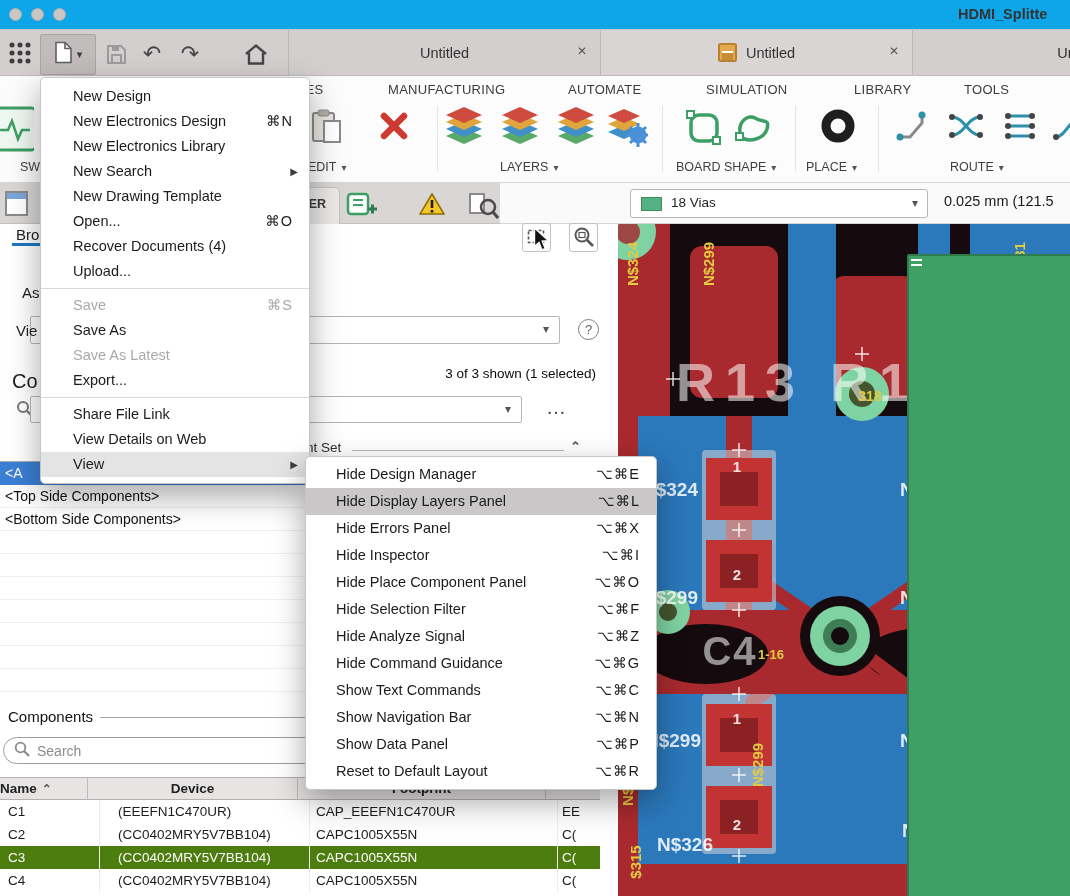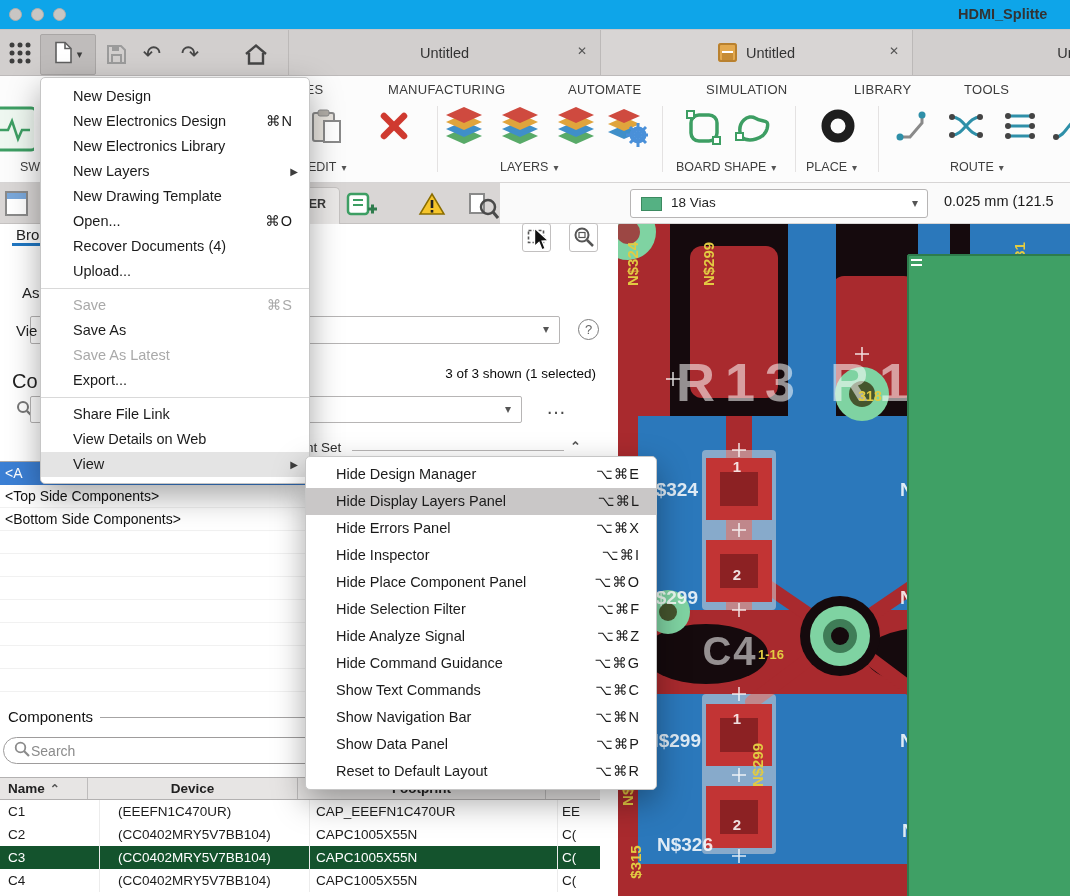--- a/index.html
+++ b/index.html
@@ -74,33 +74,33 @@
 .more-dots{left:546px;top:172px;font-size:20px;color:#4a4a4a;letter-spacing:1px}
 .search-glyph{left:16px;top:176px}
 .set-header-text{left:306px;top:216px;font-size:13.5px;color:#2e2e2e}
 .set-header-line{left:352px;top:226px;width:212px;height:1px;background:#b7b5b5}
 .set-header-caret{left:570px;top:215px;font-size:13px;font-weight:bold;color:#555}
 .list-box{left:0;top:237px;width:600px;border-top:1px solid #adabab}
 .list-row{height:23px;line-height:23px;padding-left:5px;font-size:14px;color:#111;border-bottom:1px solid #f1f1f1;white-space:nowrap;overflow:hidden}
 .list-row.selected{background:#3b7fd4;color:#fff;border-bottom-color:#3b7fd4}
 .components-title{left:8px;top:484px;font-size:15px;color:#111}
 .components-line{left:100px;top:493px;width:498px;height:1px;background:#a6a4a4}
-.search-box{left:3px;top:513px;width:593px;height:27px;border:1px solid #9e9c9c;border-radius:13.5px;background:#fff;display:flex;align-items:center;padding-left:10px;gap:1px}
+.search-box{left:3px;top:513px;width:593px;height:27px;border:1px solid #9e9c9c;border-radius:13.5px;background:#fff;display:flex;align-items:center;padding-left:10px;gap:7px}
 .search-box input{border:none;outline:none;font-size:14px;color:#333;width:520px;font-family:"Liberation Sans",sans-serif}
 .search-box input::placeholder{color:#8b8b8b}
 .comp-table{left:0;top:553px;width:600px}
 .tbl-header{display:flex;height:23px;background:#e7e5e4;border-top:1px solid #b3b1b1;border-bottom:1px solid #b3b1b1}
 .th{display:flex;align-items:center;font-size:13.5px;font-weight:bold;color:#222;border-right:1px solid #bebcbc;height:100%}
-.th.col0{width:88px;padding-left:8px;gap:5px}
+.th.col0{width:88px;gap:5px}
 .th.col1{width:210px;justify-content:center}
 .th.col2{width:248px;justify-content:center}
 .th.col3{width:42px;border-right:none}
 .sort-caret{font-size:12px;font-weight:bold;color:#555}
 .tr{display:flex;height:23px;background:#fff}
-.tr.selected{background:#14532d}
+.tr.selected{background:#4d7c0f}
 .tr.selected .td{color:#fff}
 .td{font-size:13.5px;color:#1c1c1c;line-height:23px;white-space:nowrap;overflow:hidden;border-right:1px solid #ececec}
 .td.col0{width:100px;padding-left:8px}
 .td.col1{width:210px;padding-left:18px}
 .td.col2{width:248px;padding-left:6px}
 .td.col3{width:42px;padding-left:4px;border-right:none}
 
 
 .float-btn{position:absolute;width:29px;height:29px;background:#fff;border:1px solid #c2c0c0;border-radius:3px;z-index:30;display:flex;align-items:center;justify-content:center}
 .fb1{left:522px;top:223px}
@@ -646,21 +646,21 @@
   <div class="cursor">
     <svg width="18" height="25" viewBox="0 0 18 25">
         <path d="M1.5 1 L1.5 19.5 L6 15.5 L9 23 L12.2 21.5 L9.2 14.2 L15.5 13.8 Z" fill="#111" stroke="#fff" stroke-width="1.4"></path>
       </svg>
   </div>
 
   <div class="dropdown file-menu">
       <div class="menu-item"><span>New Design</span></div>
       <div class="menu-item"><span>New Electronics Design</span><span class="mi-shortcut">⌘N</span></div>
       <div class="menu-item"><span>New Electronics Library</span></div>
-      <div class="menu-item"><span>New Layers</span><span class="mi-arrow">▶</span></div>
+      <div class="menu-item"><span>New Search</span><span class="mi-arrow">▶</span></div>
       <div class="menu-item"><span>New Drawing Template</span></div>
       <div class="menu-item"><span>Open...</span><span class="mi-shortcut">⌘O</span></div>
       <div class="menu-item"><span>Recover Documents (4)</span></div>
       <div class="menu-item"><span>Upload...</span></div>
       <div class="menu-sep"></div>
       <div class="menu-item disabled"><span>Save</span><span class="mi-shortcut">⌘S</span></div>
       <div class="menu-item"><span>Save As</span></div>
       <div class="menu-item disabled"><span>Save As Latest</span></div>
       <div class="menu-item"><span>Export...</span></div>
       <div class="menu-sep"></div>

